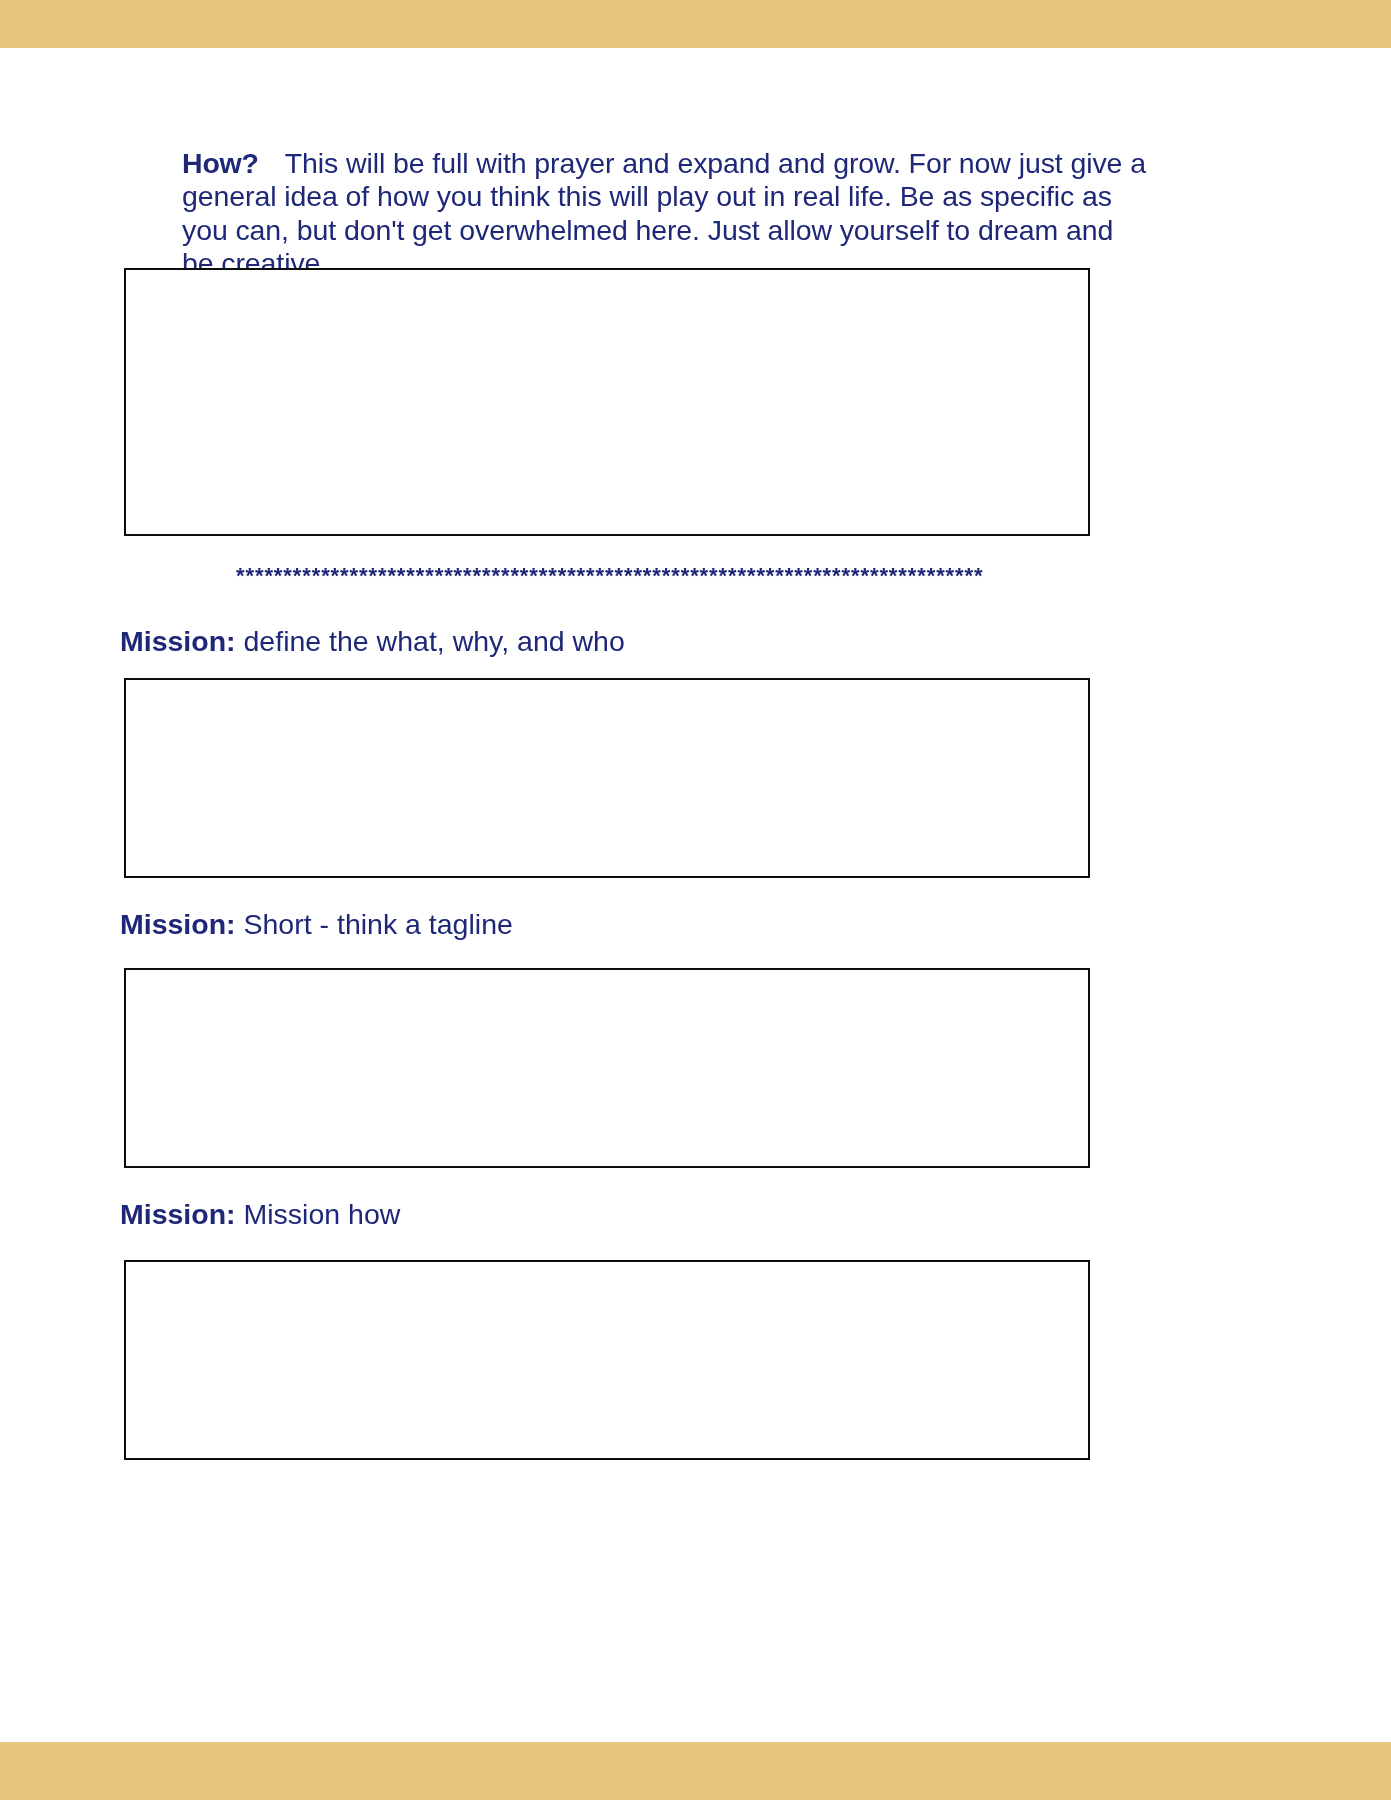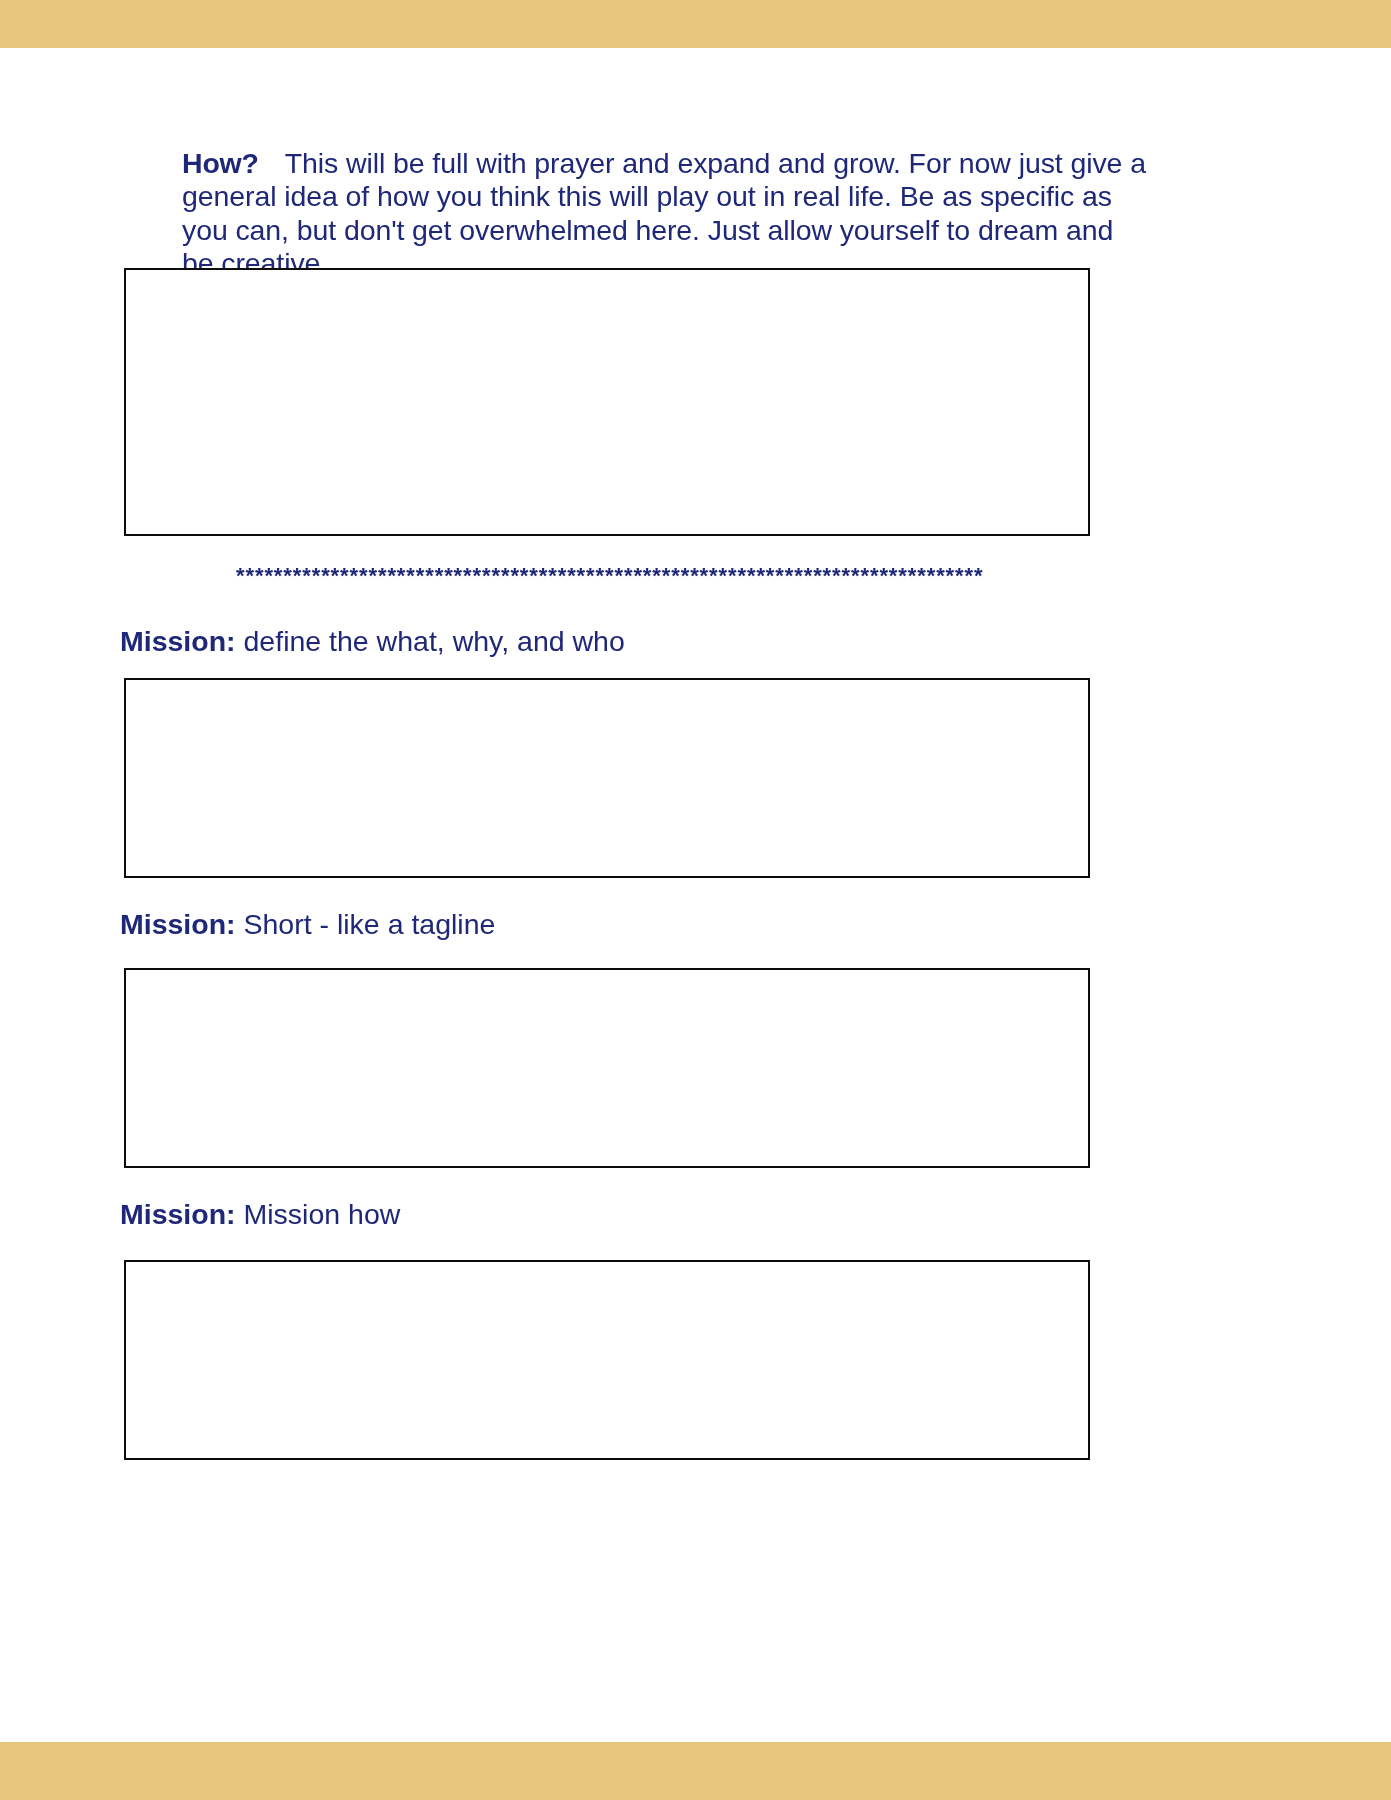--- a/index.html
+++ b/index.html
@@ -117,21 +117,21 @@
     <p class="intro"><span class="lead">How?</span><span class="gap"></span><span>This will be full with prayer and expand and grow. For now just give a general idea of how you think this will play out in real life. Be as specific as you can, but don't get overwhelmed here. Just allow yourself to dream and be creative.</span></p>
 
     <div class="answer-box" id="box-how"></div>
 
     <div class="divider">*******************************************************************************</div>
 
     <div class="section-label" id="label-mission"><span class="bold">Mission:</span><span class="normal"> define the what, why, and who</span></div>
 
     <div class="answer-box" id="box-mission"></div>
 
-    <div class="section-label" id="label-vision"><span class="bold">Mission:</span><span class="normal"> Short - like a tagline</span></div>
+    <div class="section-label" id="label-vision"><span class="bold">Mission:</span><span class="normal"> Short - think a tagline</span></div>
 
     <div class="answer-box" id="box-vision"></div>
 
     <div class="section-label" id="label-purpose"><span class="bold">Mission:</span><span class="normal"> Mission how</span></div>
 
     <div class="answer-box" id="box-purpose"></div>
 
   </div>
 
   <div class="band band-bottom"></div>

